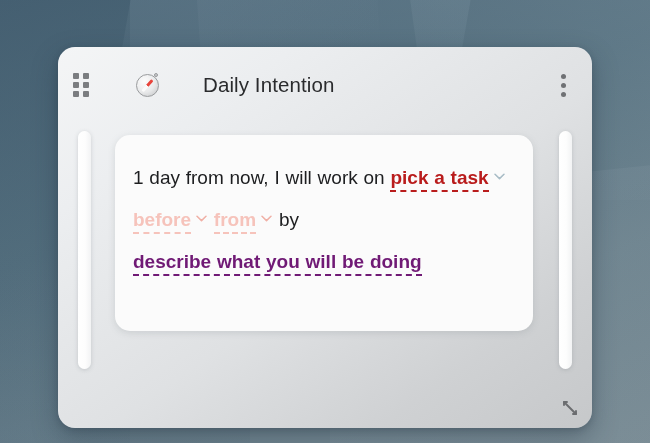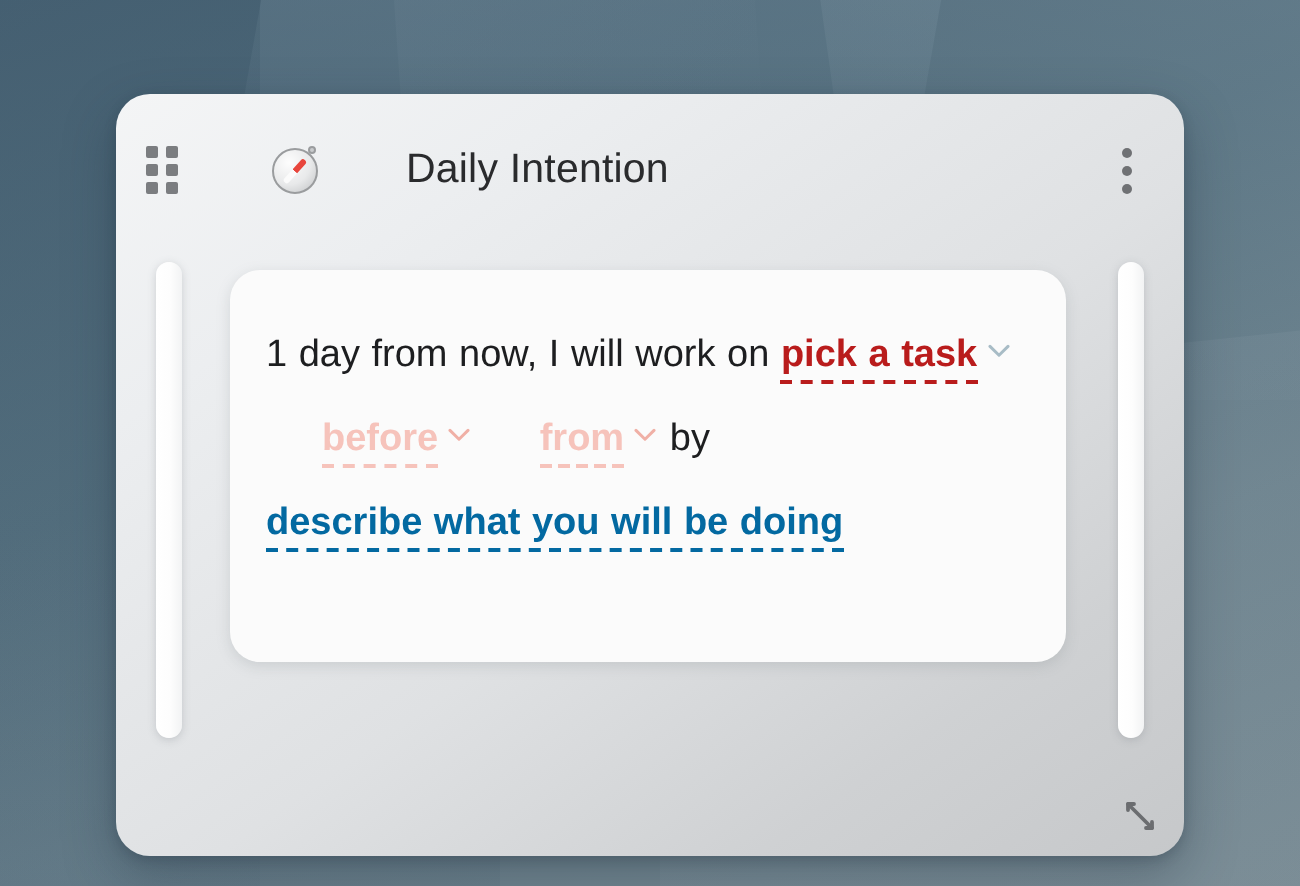--- a/index.html
+++ b/index.html
@@ -199,22 +199,22 @@
   .static-text { color: #1d1e20; }
 
   
   .slot {
     font-weight: bold;
     border-bottom: 2px dashed currentColor;
     padding-bottom: 2px;
     cursor: pointer;
   }
   .slot-blue { color: #b91c1c; }
-  .slot-pink { color: #f6c3bb; margin-left: 28px; }
-  .slot-gray { color: #0369a1; }
+  .slot-pink { color: #f6c3bb; }
+  .slot-gray { color: #701a75; }
 
   .dropdown {
     display: inline-block;
     cursor: pointer;
   }
   .chev {
     display: inline-block;
     vertical-align: middle;
     margin-left: 5px;
     margin-right: 1px;

